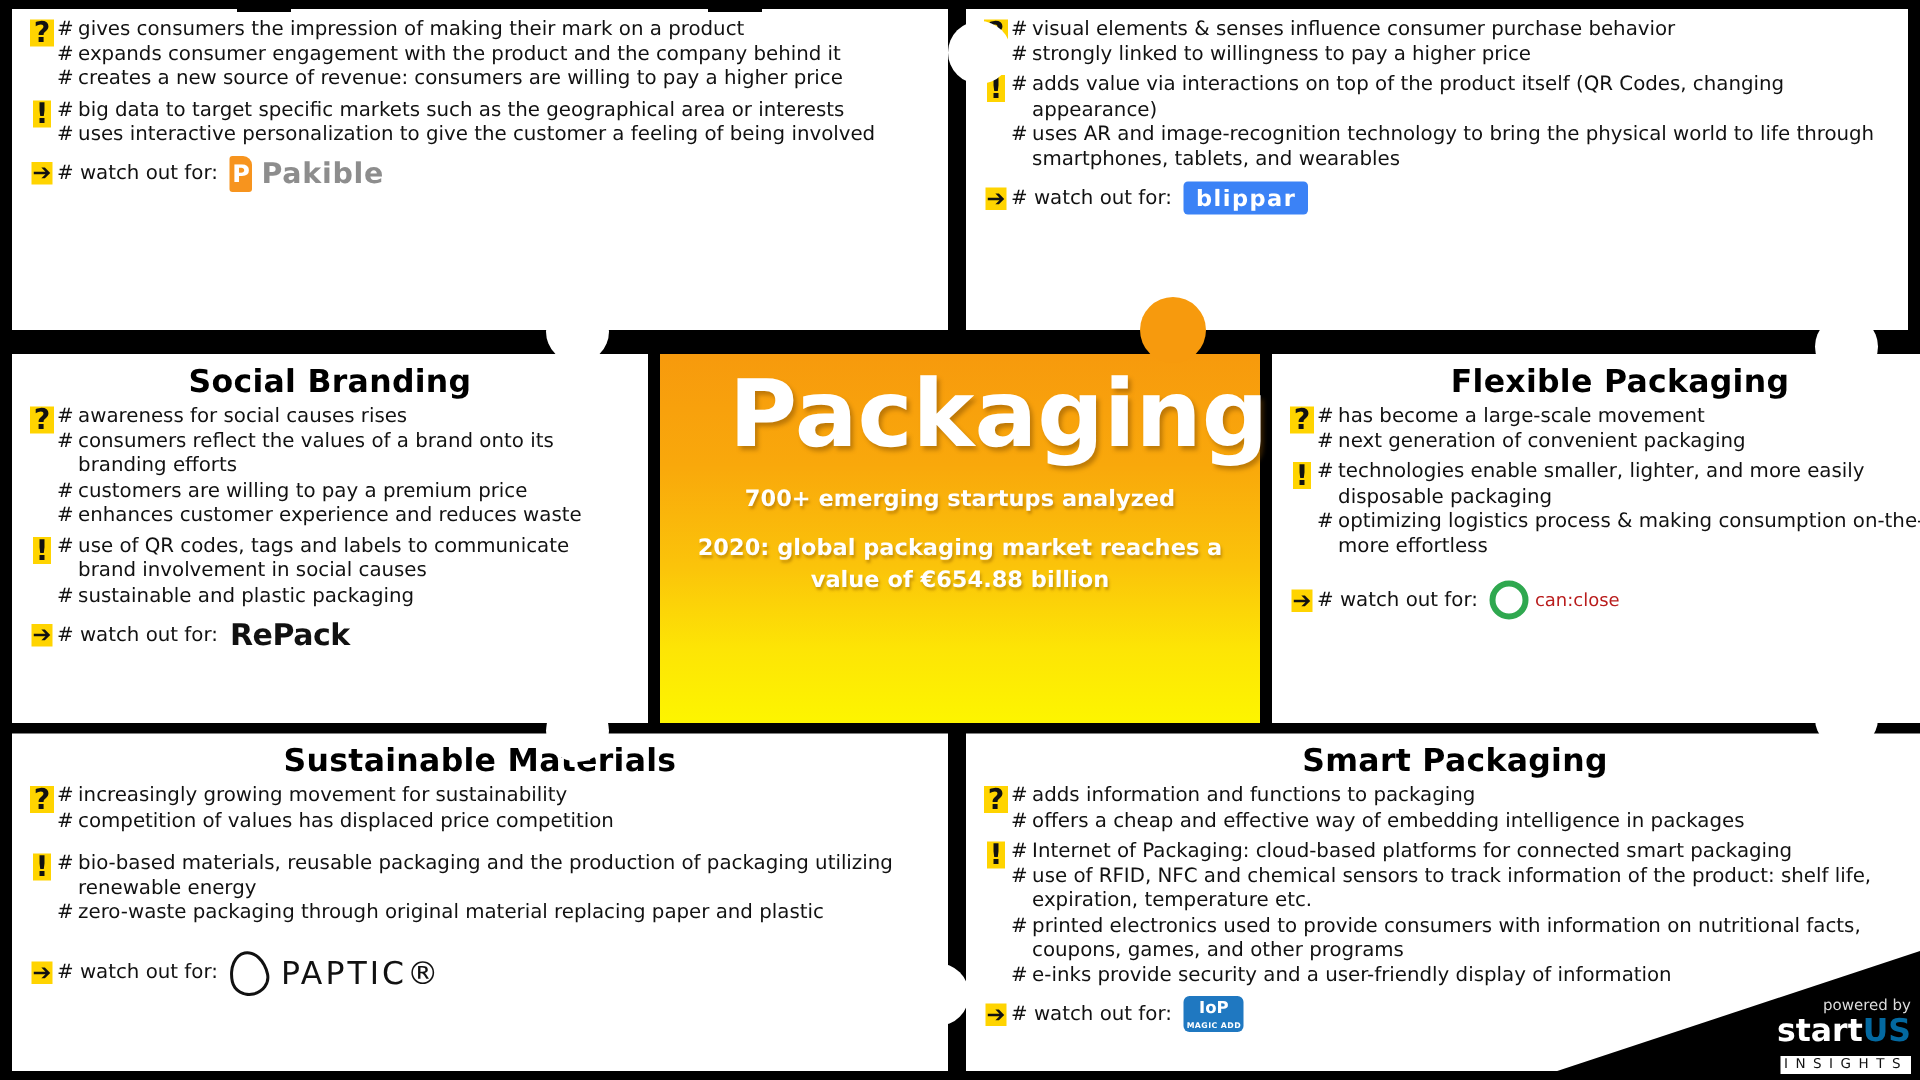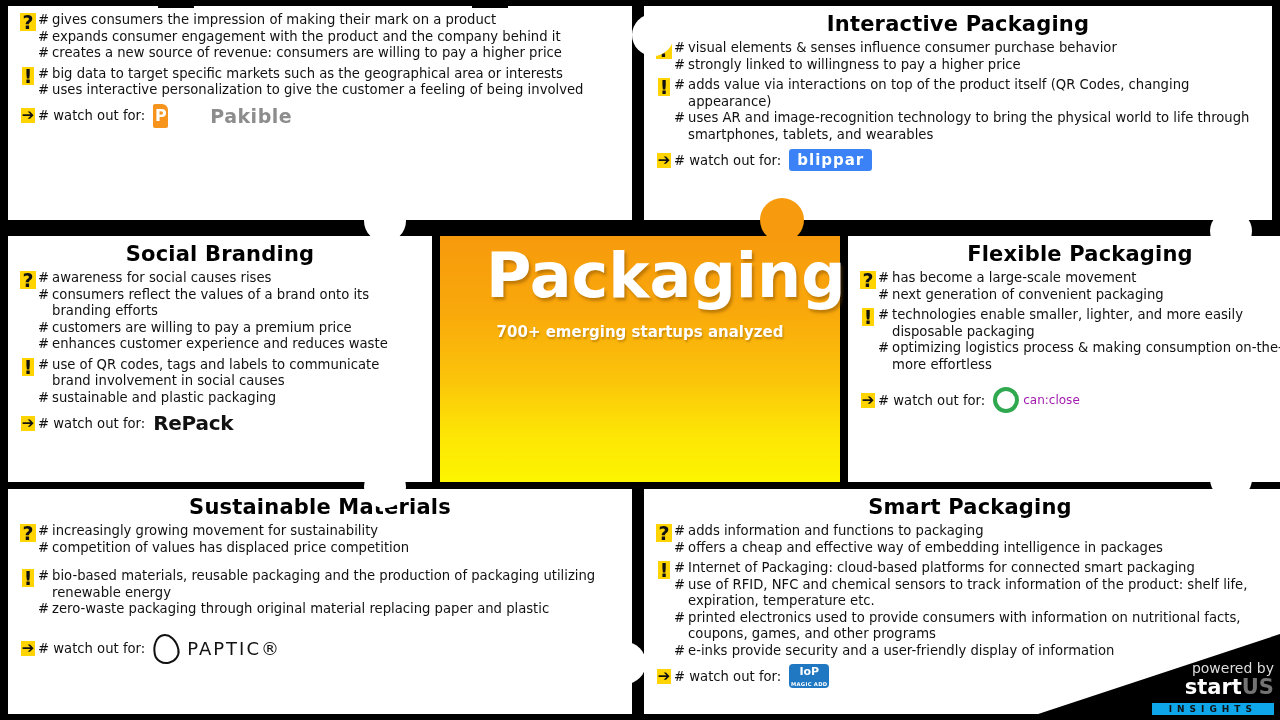--- a/index.html
+++ b/index.html
@@ -65,57 +65,57 @@
     font-size:15px;font-weight:bold;margin-top:12px;line-height:21px;
     text-shadow:1px 2px 2px rgba(120,70,0,.4);
   }
 
   
   .tab{position:absolute;background:#fff;border-radius:50%;}
   .blacknotch{position:absolute;background:#000;}
 
   
   .logo{display:flex;align-items:center;height:26px;}
-  .logo .lt{font-size:19px;font-weight:bold;color:#8d8d8d;letter-spacing:.5px;margin-left:36px;}
+  .logo .lt{font-size:19px;font-weight:bold;color:#8d8d8d;letter-spacing:.5px;}
   .pak-mark{
     width:15px;height:24px;background:#f7941e;color:#fff;font-weight:bold;
     font-size:16px;line-height:24px;text-align:center;margin-right:6px;border-radius:2px 6px 2px 2px;
   }
   .blippar{
     background:#3b82f6;color:#fff;font-weight:bold;font-size:15px;
     padding:2px 8px;letter-spacing:1px;border-radius:3px;
   }
   .repack{font-size:20px;font-weight:bold;color:#111;letter-spacing:-.3px;}
   .canclose{display:flex;align-items:center;}
   .cc-ring{
     width:26px;height:26px;border:4px solid #2fa84f;border-radius:50%;
     box-sizing:border-box;margin-right:4px;
   }
-  .cc-txt{font-size:12px;color:#a21caf;}
+  .cc-txt{font-size:12px;color:#b91c1c;}
   .paptic{display:flex;align-items:center;}
   .paptic .glyph{
     width:22px;height:26px;border:2px solid #111;border-radius:50% 50% 50% 50%/60% 60% 40% 40%;
     margin-right:8px;transform:rotate(-12deg);
   }
-  .paptic .lt2{font-size:18px;letter-spacing:2px;color:#111;font-weight:500;}
+  .paptic .lt2{font-size:21px;letter-spacing:2px;color:#111;font-weight:500;}
   .iop{
     width:40px;height:24px;background:#1f78c1;color:#fff;border-radius:4px;
     font-size:11px;font-weight:bold;text-align:center;line-height:13px;padding-top:1px;
     box-sizing:border-box;
   }
   .iop small{display:block;font-size:5.2px;letter-spacing:.3px;}
 
   
   .brand{
     position:absolute;right:6px;bottom:4px;text-align:right;color:#fff;
   }
-  .brand .pb{font-size:14px;color:#ddd;margin-bottom:1px;}
+  .brand .pb{font-size:10px;color:#ddd;margin-bottom:1px;}
   .brand .name{font-size:21px;font-weight:bold;line-height:20px;}
-  .brand .name .or{color:#737373;text-align:center;}
-  .brand .ins{font-size:9px;letter-spacing:5px;background:#0ea5e9;color:#111;padding:1px 17px;margin-top:2px;display:inline-block;font-weight:bold;}
+  .brand .name .or{color:#0369a1;text-align:center;}
+  .brand .ins{font-size:9px;letter-spacing:5px;background:#ffffff;color:#111;padding:1px 2px;margin-top:2px;display:inline-block;font-weight:normal;}
   .diag{
     position:absolute;right:0;bottom:0;width:260px;height:86px;
     background:#000;
     clip-path:polygon(100% 0,100% 100%,0 100%);
   }
 </style>
 </head>
 <body>
 
 <div class="board">
@@ -158,21 +158,20 @@
       <div class="cursor"><span class="hl">➔</span></div>
       <div class="label"><span>#</span> <span>watch out for:</span></div>
       <div class="logo">
         <div class="pak-mark">P</div>
         <div class="lt">Pakible</div>
       </div>
     </div>
   </div>
 
   <div class="card" style="left:644px;top:6px;width:628px;height:214px;">
-    <h2>Interactive Packaging</h2>
 
     <div class="block">
       <div class="mark"><span class="hl">?</span></div>
       <div class="lines">
         <div class="ln">
             <span class="hash">#</span>
             <span class="txt">visual elements &amp; senses influence consumer purchase behavior</span>
           </div>
         <div class="ln">
             <span class="hash">#</span>
@@ -248,20 +247,21 @@
       <div class="label"><span>#</span> <span>watch out for:</span></div>
       <div class="logo">
         <div class="repack">RePack</div>
       </div>
     </div>
   </div>
 
   <div class="center">
     <div class="title">Packaging</div>
     <div class="sub">700+ emerging startups analyzed</div>
+    <div class="sub2">2020: global packaging market reaches a value of €654.88 billion</div>
   </div>
 
   <div class="card" style="left:848px;top:236px;width:464px;height:246px;">
     <h2>Flexible Packaging</h2>
 
     <div class="block">
       <div class="mark"><span class="hl">?</span></div>
       <div class="lines">
         <div class="ln">
             <span class="hash">#</span>

